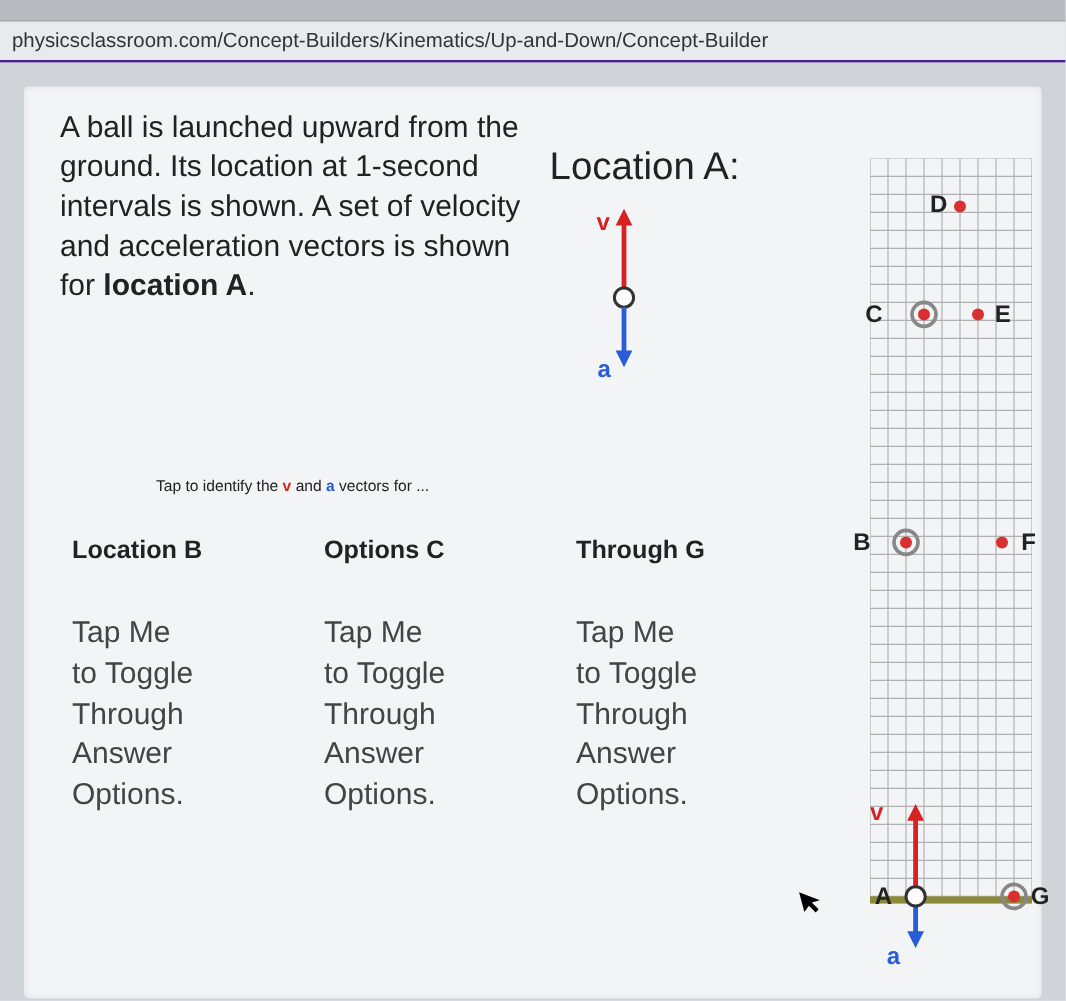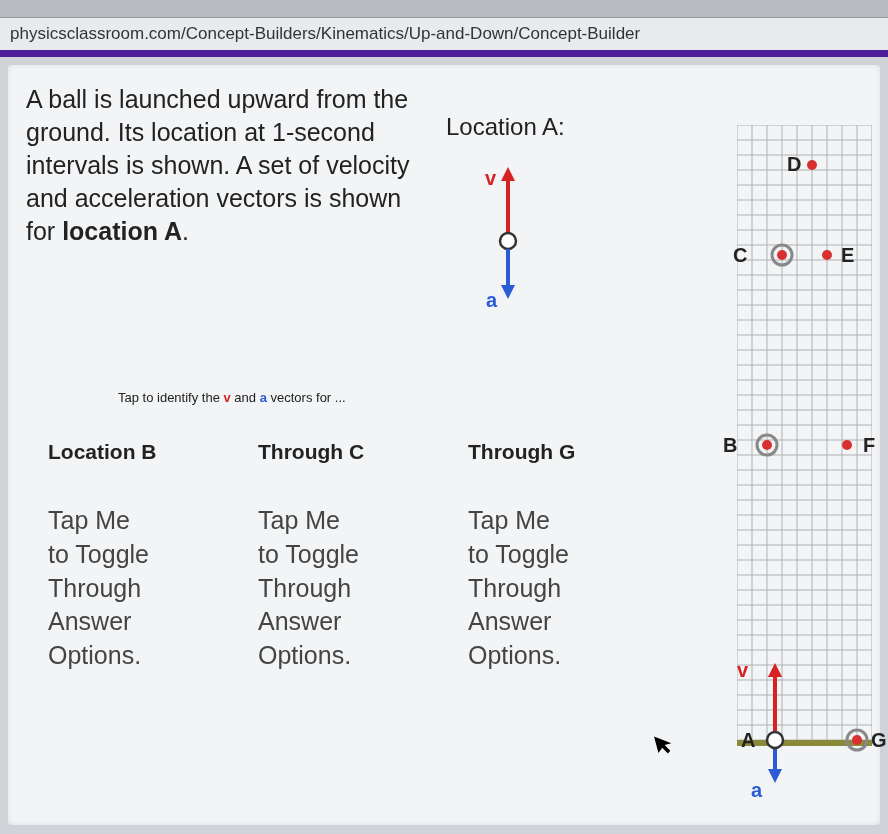--- a/index.html
+++ b/index.html
@@ -14,43 +14,43 @@
   .topbar {
     height: 18px;
     background: #b8bcc0;
     border-bottom: 1px solid #999;
   }
   .urlbar {
     background: #e8ebee;
     padding: 6px 10px;
     font-size: 17px;
     color: #333;
-    border-bottom: 7px solid #4c1d95;
+    border-bottom: 2px solid #4c1d95;
   }
   .content-frame {
     background: #f2f4f6;
-    margin: 8px;
-    padding: 18px 10px 0 18px;
+    margin: 20px;
+    padding: 18px 10px 0 30px;
     border-radius: 4px;
     height: 760px;
     position: relative;
     box-shadow: inset 0 0 6px rgba(0,0,0,0.08);
   }
   .prompt {
     font-size: 25px;
     color: #222;
     line-height: 1.32;
     max-width: 390px;
   }
   .prompt .bold { font-weight: bold; }
   .loc-a-label {
     position: absolute;
     left: 438px;
     top: 48px;
-    font-size: 24px;
+    font-size: 32px;
     color: #222;
   }
   .loc-a-diagram {
     position: absolute;
     left: 460px;
     top: 98px;
     width: 80px;
     height: 150px;
   }
   .instruction {
@@ -154,21 +154,21 @@
   <div class="columns">
     <div class="col">
       <div class="col-head">Location B</div>
       <div class="tap-area" style="white-space:pre-line;">Tap Me
 to Toggle
 Through
 Answer
 Options.</div>
     </div>
     <div class="col">
-      <div class="col-head">Through C</div>
+      <div class="col-head">Options C</div>
       <div class="tap-area" style="white-space:pre-line;">Tap Me
 to Toggle
 Through
 Answer
 Options.</div>
     </div>
     <div class="col">
       <div class="col-head">Through G</div>
       <div class="tap-area" style="white-space:pre-line;">Tap Me
 to Toggle

